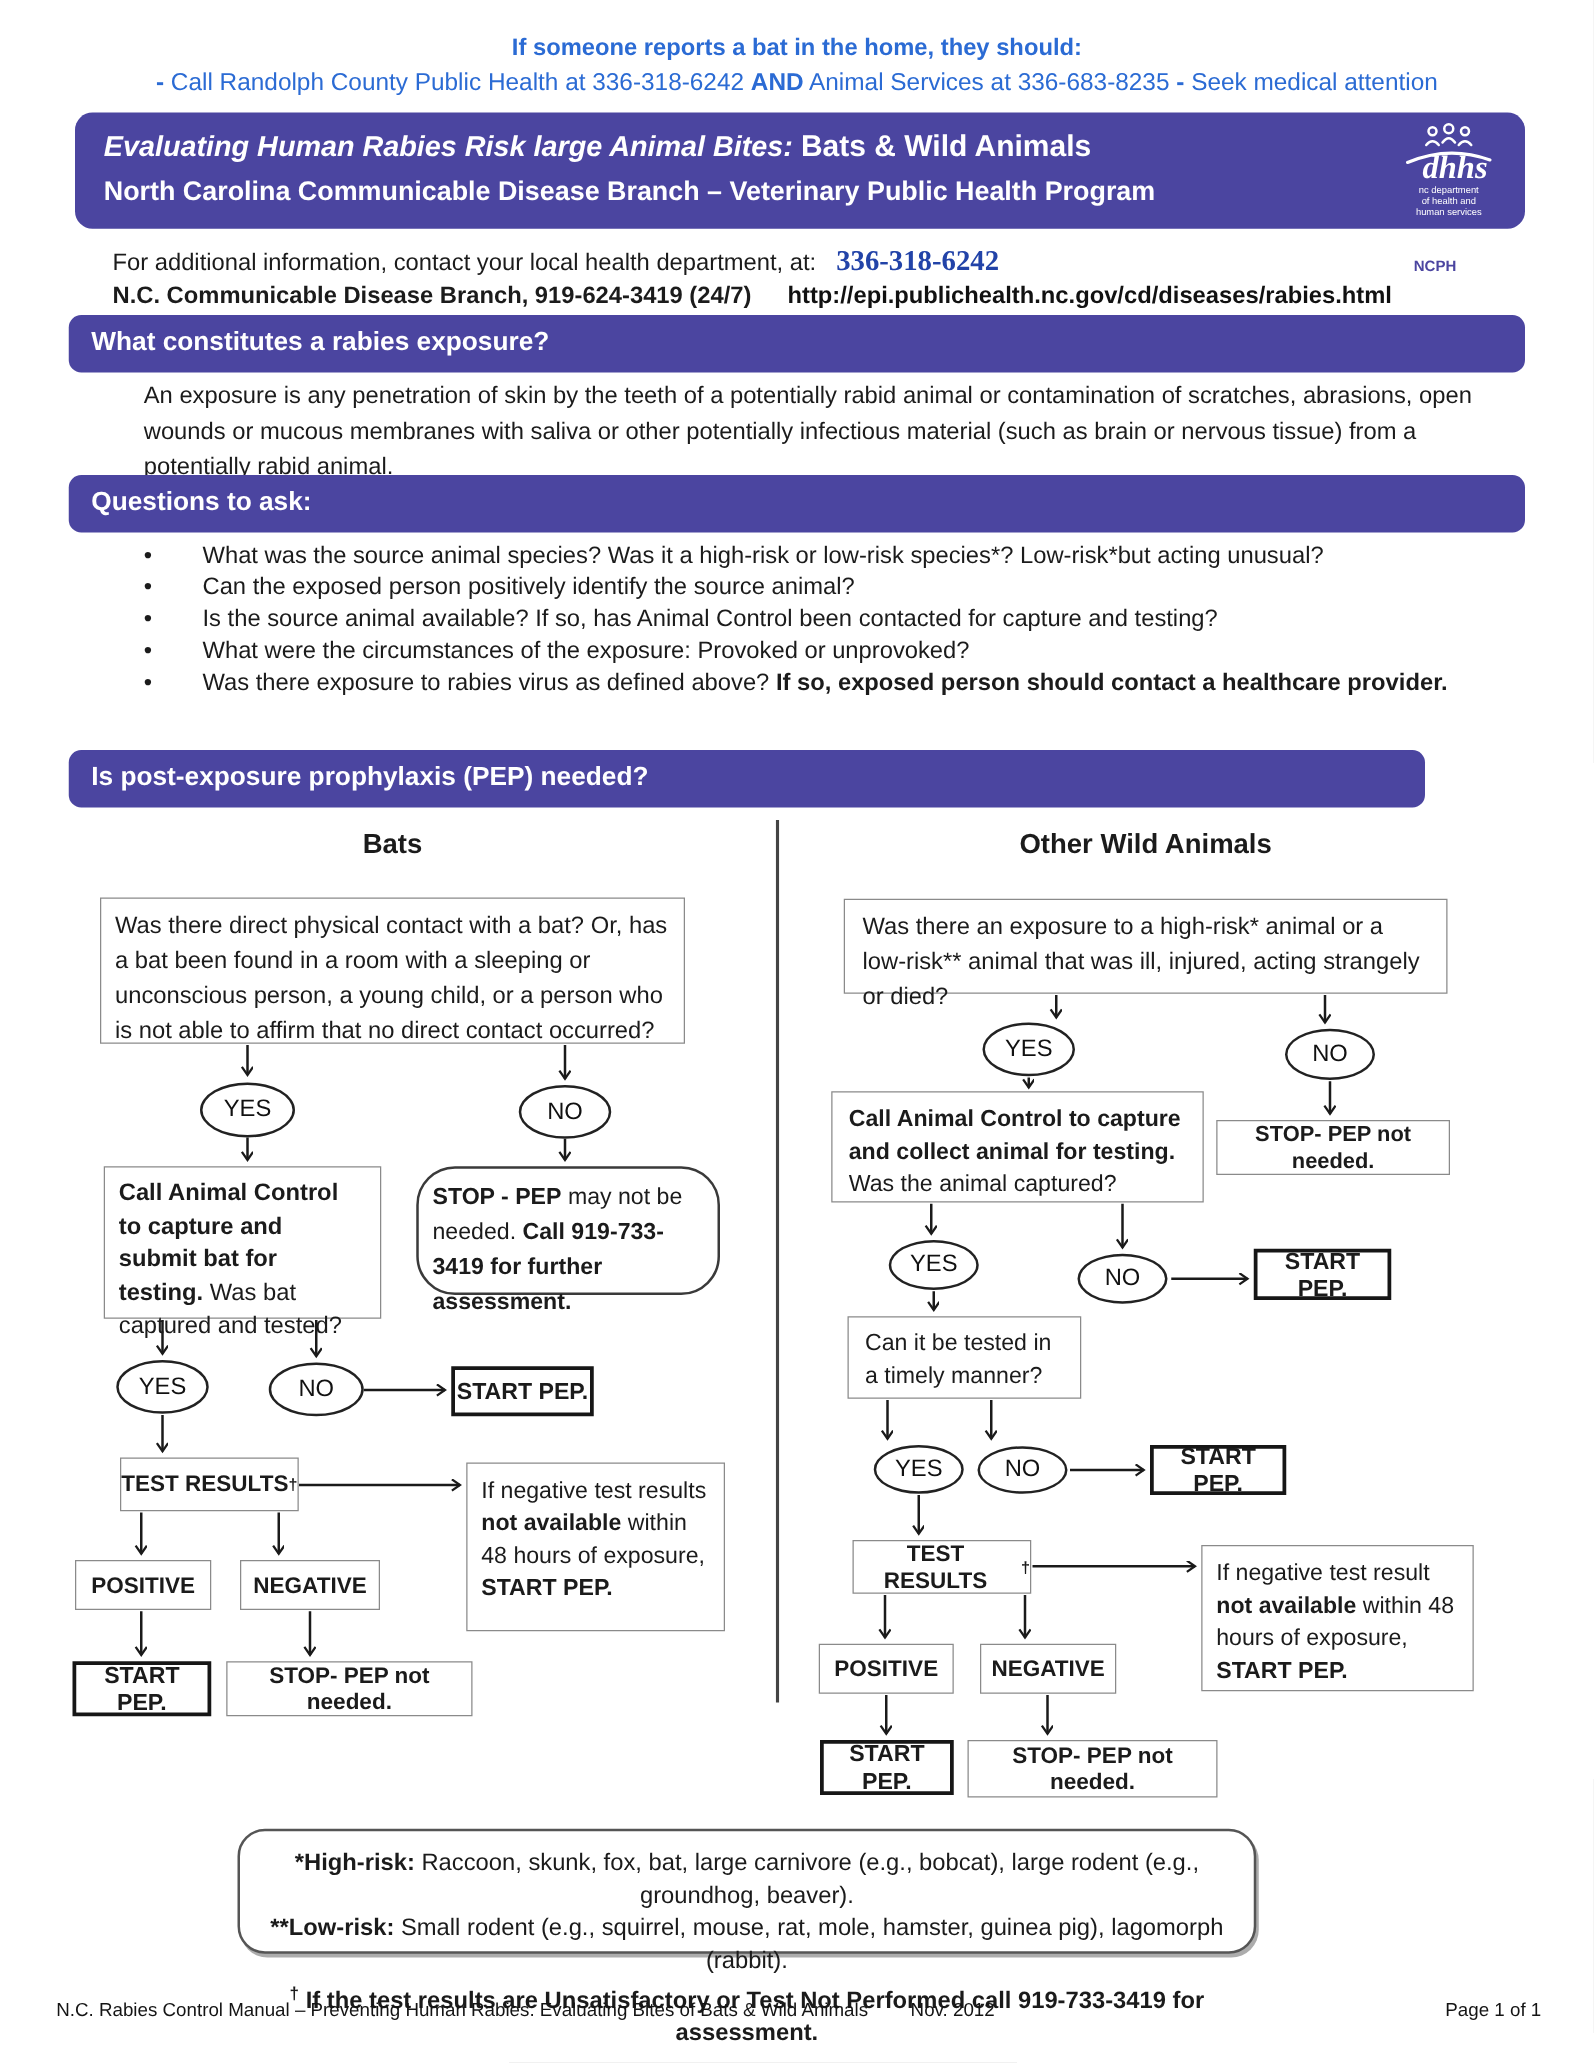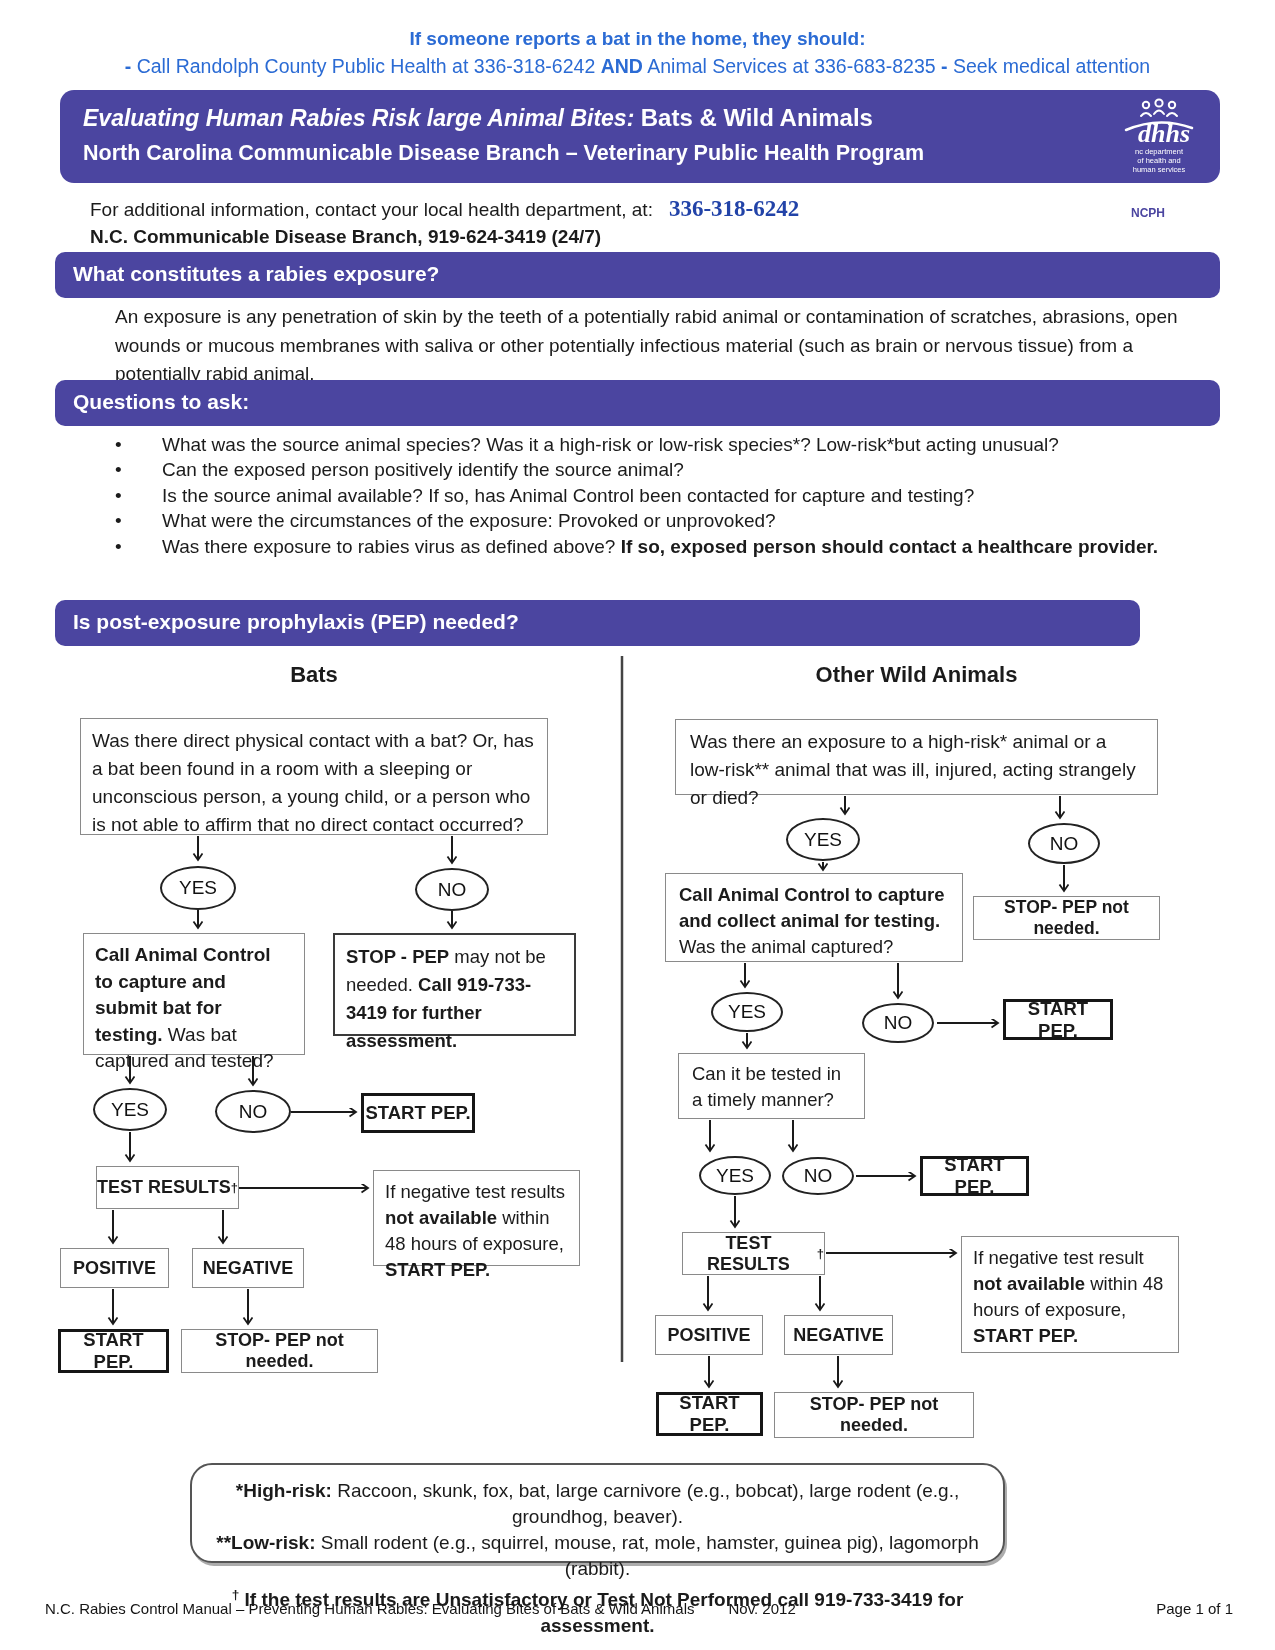--- a/index.html
+++ b/index.html
@@ -104,20 +104,21 @@
         <text x="32" y="65" fill="#ffffff" font-size="8" font-weight="bold" text-anchor="middle">North Carolina</text>
         <text x="32" y="75" fill="#ffffff" font-size="8" font-weight="bold" text-anchor="middle">Public Health</text>
       </svg>
     </div>
   </div>
 
   <div class="contact1">
     <span>For additional information, contact your local health department, at:</span><span class="phone">336-318-6242</span>
   </div>
   <div class="contact2">N.C. Communicable Disease Branch, 919-624-3419 (24/7)</div>
+  <a class="url" href="#">http://epi.publichealth.nc.gov/cd/diseases/rabies.html</a>
 
   <div class="band" style="top:252px;width:1165px;">What constitutes a rabies exposure?</div>
   <div class="bodytext">An exposure is any penetration of skin by the teeth of a potentially rabid animal or contamination of scratches, abrasions, open wounds or mucous membranes with saliva or other potentially infectious material (such as brain or nervous tissue) from a potentially rabid animal.</div>
 
   <div class="band" style="top:380px;width:1165px;">Questions to ask:</div>
   <div class="qlist">
     <div class="qitem">What was the source animal species? Was it a high-risk or low-risk species*? Low-risk*but acting unusual?</div>
     <div class="qitem">Can the exposed person positively identify the source animal?</div>
     <div class="qitem">Is the source animal available? If so, has Animal Control been contacted for capture and testing?</div>
     <div class="qitem">What were the circumstances of the exposure: Provoked or unprovoked?</div>
@@ -171,33 +172,33 @@
 
   <div class="coltitle" style="left:80px;top:662px;width:468px;">Bats</div>
   <div class="fbox" style="left:80px;top:718px;width:468px;height:117px;line-height:28px;font-size:19px;">Was there direct physical contact with a bat? Or, has a bat been found in a room with a sleeping or unconscious person, a young child, or a person who is not able to affirm that no direct contact occurred?</div>
 
   <div class="oval" style="left:160px;top:866px;width:76px;height:44px;">YES</div>
   <div class="oval" style="left:415px;top:868px;width:74px;height:43px;">NO</div>
 
   <div class="fbox" style="left:83px;top:933px;width:222px;height:122px;line-height:26.5px;font-size:19px;">
     <span class="b">Call Animal Control to capture and submit bat for testing.</span><span>  Was bat captured and tested?</span>
   </div>
-  <div class="fbox fbox-dark" style="left:333px;top:933px;width:243px;height:103px;line-height:28px;">
+  <div class="fbox fbox-dark" style="left:333px;top:933px;width:243px;height:103px;line-height:28px;border-radius:31px;">
     <span class="b">STOP - PEP</span><span> may not be needed. </span><span class="b">Call 919-733-3419 for further assessment.</span>
   </div>
 
   <div class="oval" style="left:93px;top:1088px;width:74px;height:43px;">YES</div>
   <div class="oval" style="left:215px;top:1090px;width:76px;height:43px;">NO</div>
   <div class="thickbox" style="left:361px;top:1093px;width:114px;height:40px;">START PEP.</div>
 
   <div class="cbox" style="left:96px;top:1166px;width:143px;height:43px;">
     <span>TEST RESULTS</span>
       <sup class="dag">†</sup>
   </div>
-  <div class="fbox" style="left:373px;top:1170px;width:207px;height:96px;line-height:26px;">
+  <div class="fbox" style="left:373px;top:1170px;width:207px;height:135px;line-height:26px;">
     <span>If negative test results </span><span class="b">not available</span><span> within 48 hours of exposure, </span><span class="b">START PEP.</span>
   </div>
 
   <div class="cbox" style="left:60px;top:1248px;width:109px;height:40px;">POSITIVE</div>
   <div class="cbox" style="left:192px;top:1248px;width:112px;height:40px;">NEGATIVE</div>
 
   <div class="thickbox" style="left:58px;top:1329px;width:111px;height:44px;">START PEP.</div>
   <div class="cbox" style="left:181px;top:1329px;width:197px;height:44px;">STOP- PEP not needed.</div>
 
   <div class="coltitle" style="left:675px;top:662px;width:483px;">Other Wild Animals</div>

